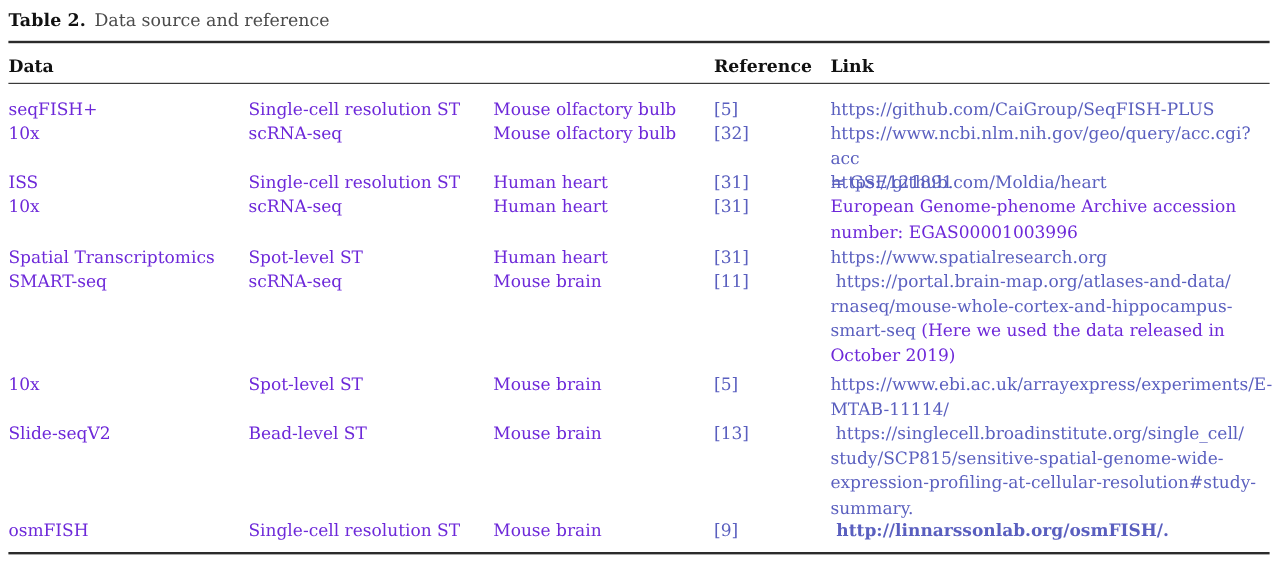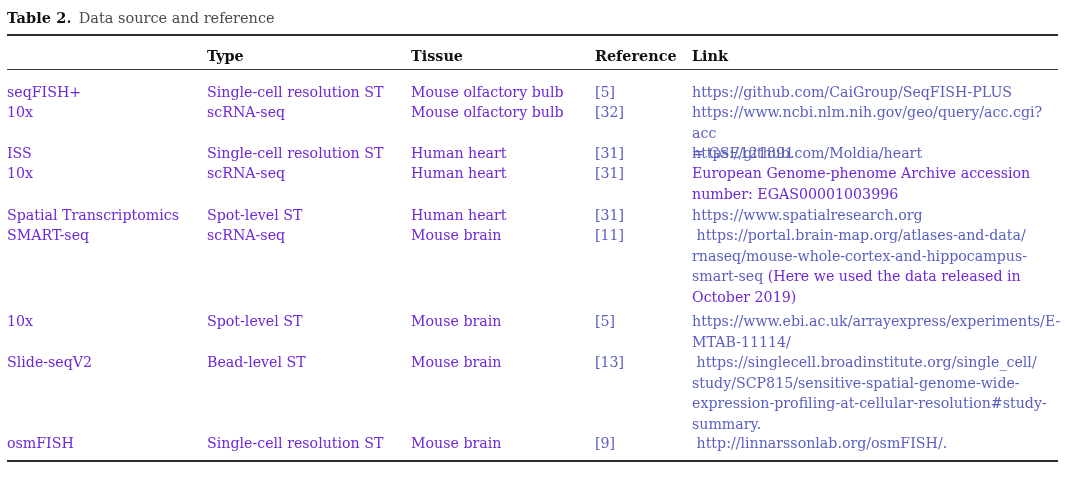--- a/index.html
+++ b/index.html
@@ -93,22 +93,21 @@
   <div class="caption">
     <span class="caption-label">Table 2.</span><span class="caption-text">Data source and reference</span>
   </div>
 
   <div class="rule rule-top"></div>
   <div class="rule rule-header"></div>
   <div class="rule rule-bottom"></div>
 
   <div class="grid">
 
-    <div class="cell hdr col-type">Type</div>
-    <div class="cell hdr col-tis">Tissue</div>
+    <div class="cell hdr col-data">Data</div>
     <div class="cell hdr col-ref">Reference</div>
     <div class="cell hdr col-link">Link</div>
 
     <div id="rows-host">
         <div class="cell col-data plain" style="top: 82px;">seqFISH+</div>
         <div class="cell col-type plain" style="top: 82px;">Single-cell resolution ST</div>
         <div class="cell col-tis plain" style="top: 82px;">Mouse olfactory bulb</div>
         <div class="cell col-ref link" style="top: 82px;">[5]</div>
         <div class="cell col-link" style="top: 82px;"><span class="link">https://github.com/CaiGroup/SeqFISH-PLUS</span></div>
         <div class="cell col-data plain" style="top: 102px;">10x</div>
@@ -152,17 +151,17 @@
         <div class="cell col-tis plain" style="top: 352px;">Mouse brain</div>
         <div class="cell col-ref link" style="top: 352px;">[13]</div>
         <div class="cell col-link" style="top: 352px;"><span class="link"> https://singlecell.broadinstitute.org/single_cell/
 study/SCP815/sensitive-spatial-genome-wide-
 expression-profiling-at-cellular-resolution#study-
 summary.</span></div>
         <div class="cell col-data plain" style="top: 433px;">osmFISH</div>
         <div class="cell col-type plain" style="top: 433px;">Single-cell resolution ST</div>
         <div class="cell col-tis plain" style="top: 433px;">Mouse brain</div>
         <div class="cell col-ref link" style="top: 433px;">[9]</div>
-        <div class="cell col-link" style="top: 433px;"><span class="link"> http://linnarssonlab.org/osmFISH/.</span></div>
+        <div class="cell col-link" style="top: 433px; font-weight: bold;"><span class="link"> http://linnarssonlab.org/osmFISH/.</span></div>
       </div>
 
   </div>
 </div>
 
 </body></html>

